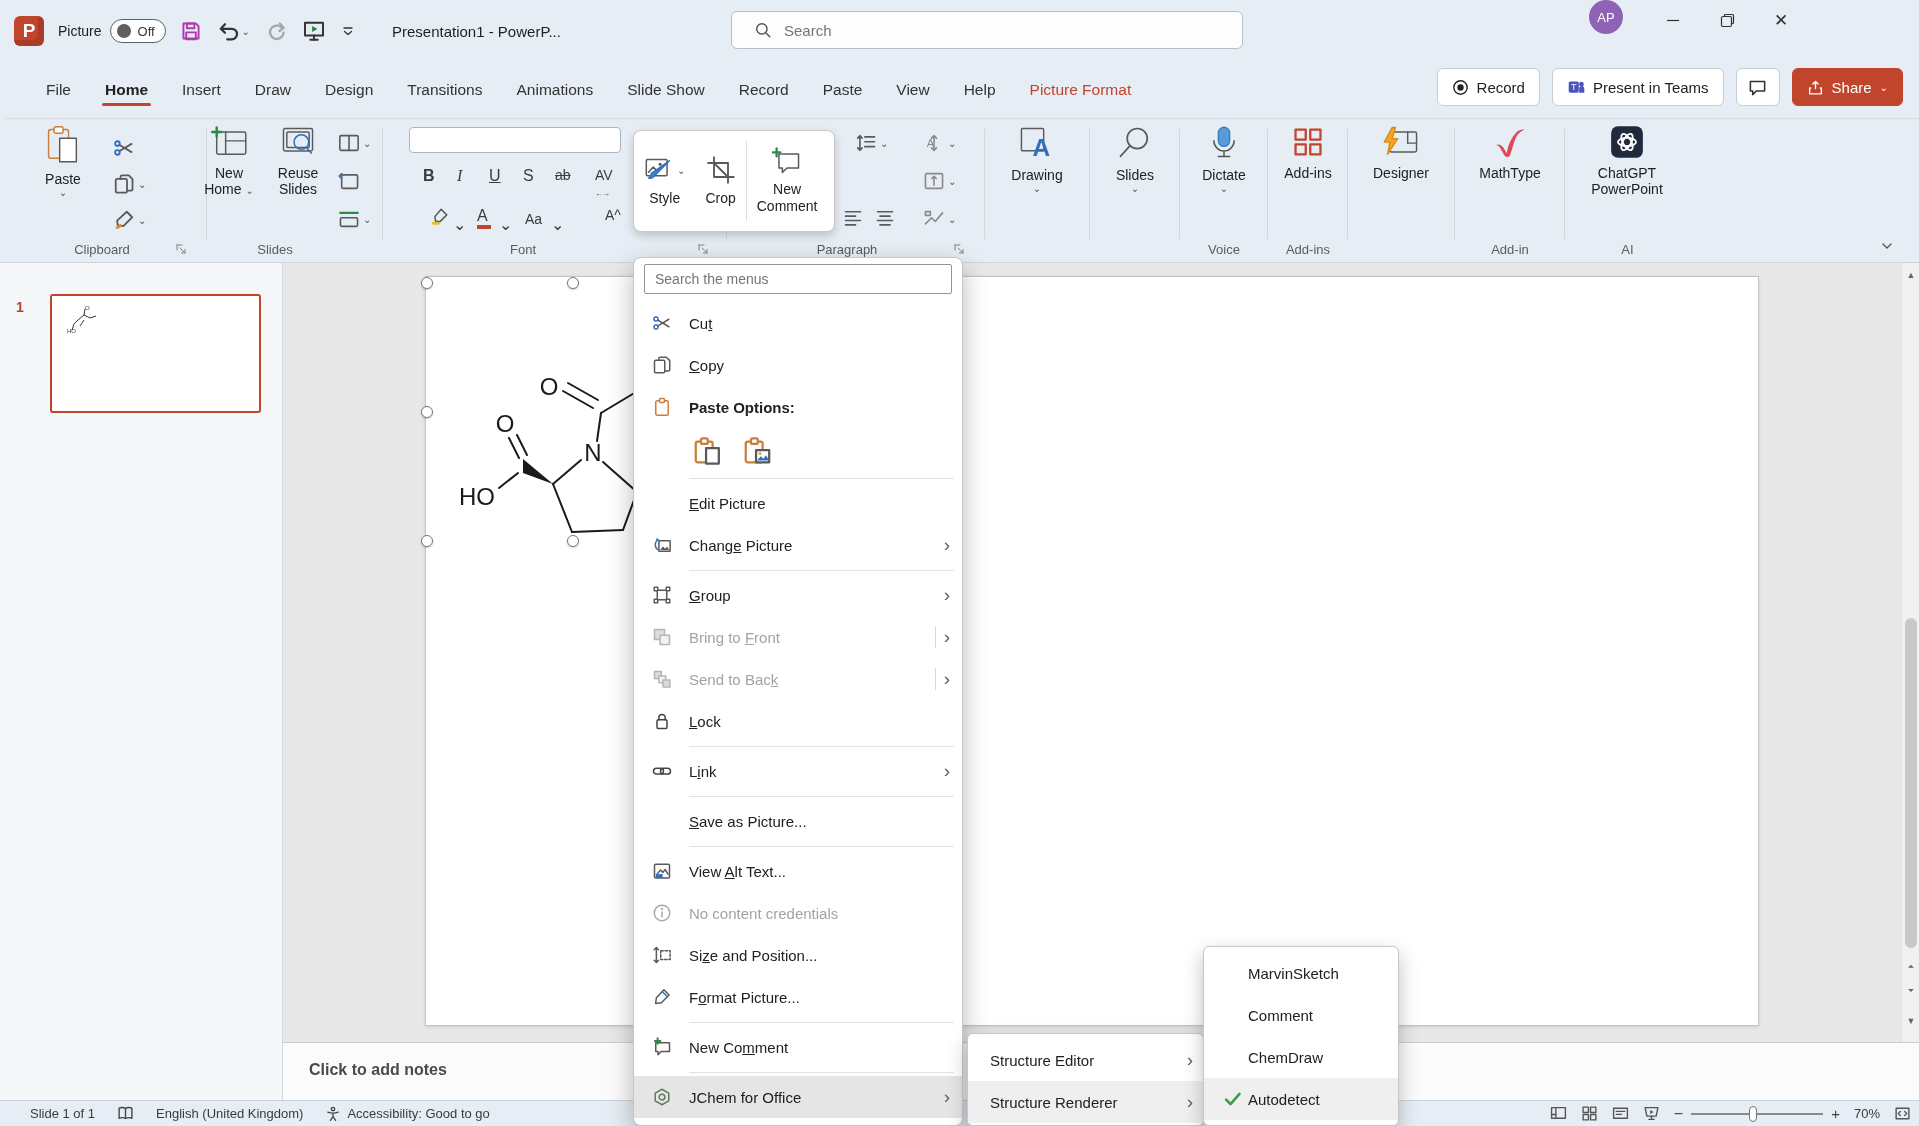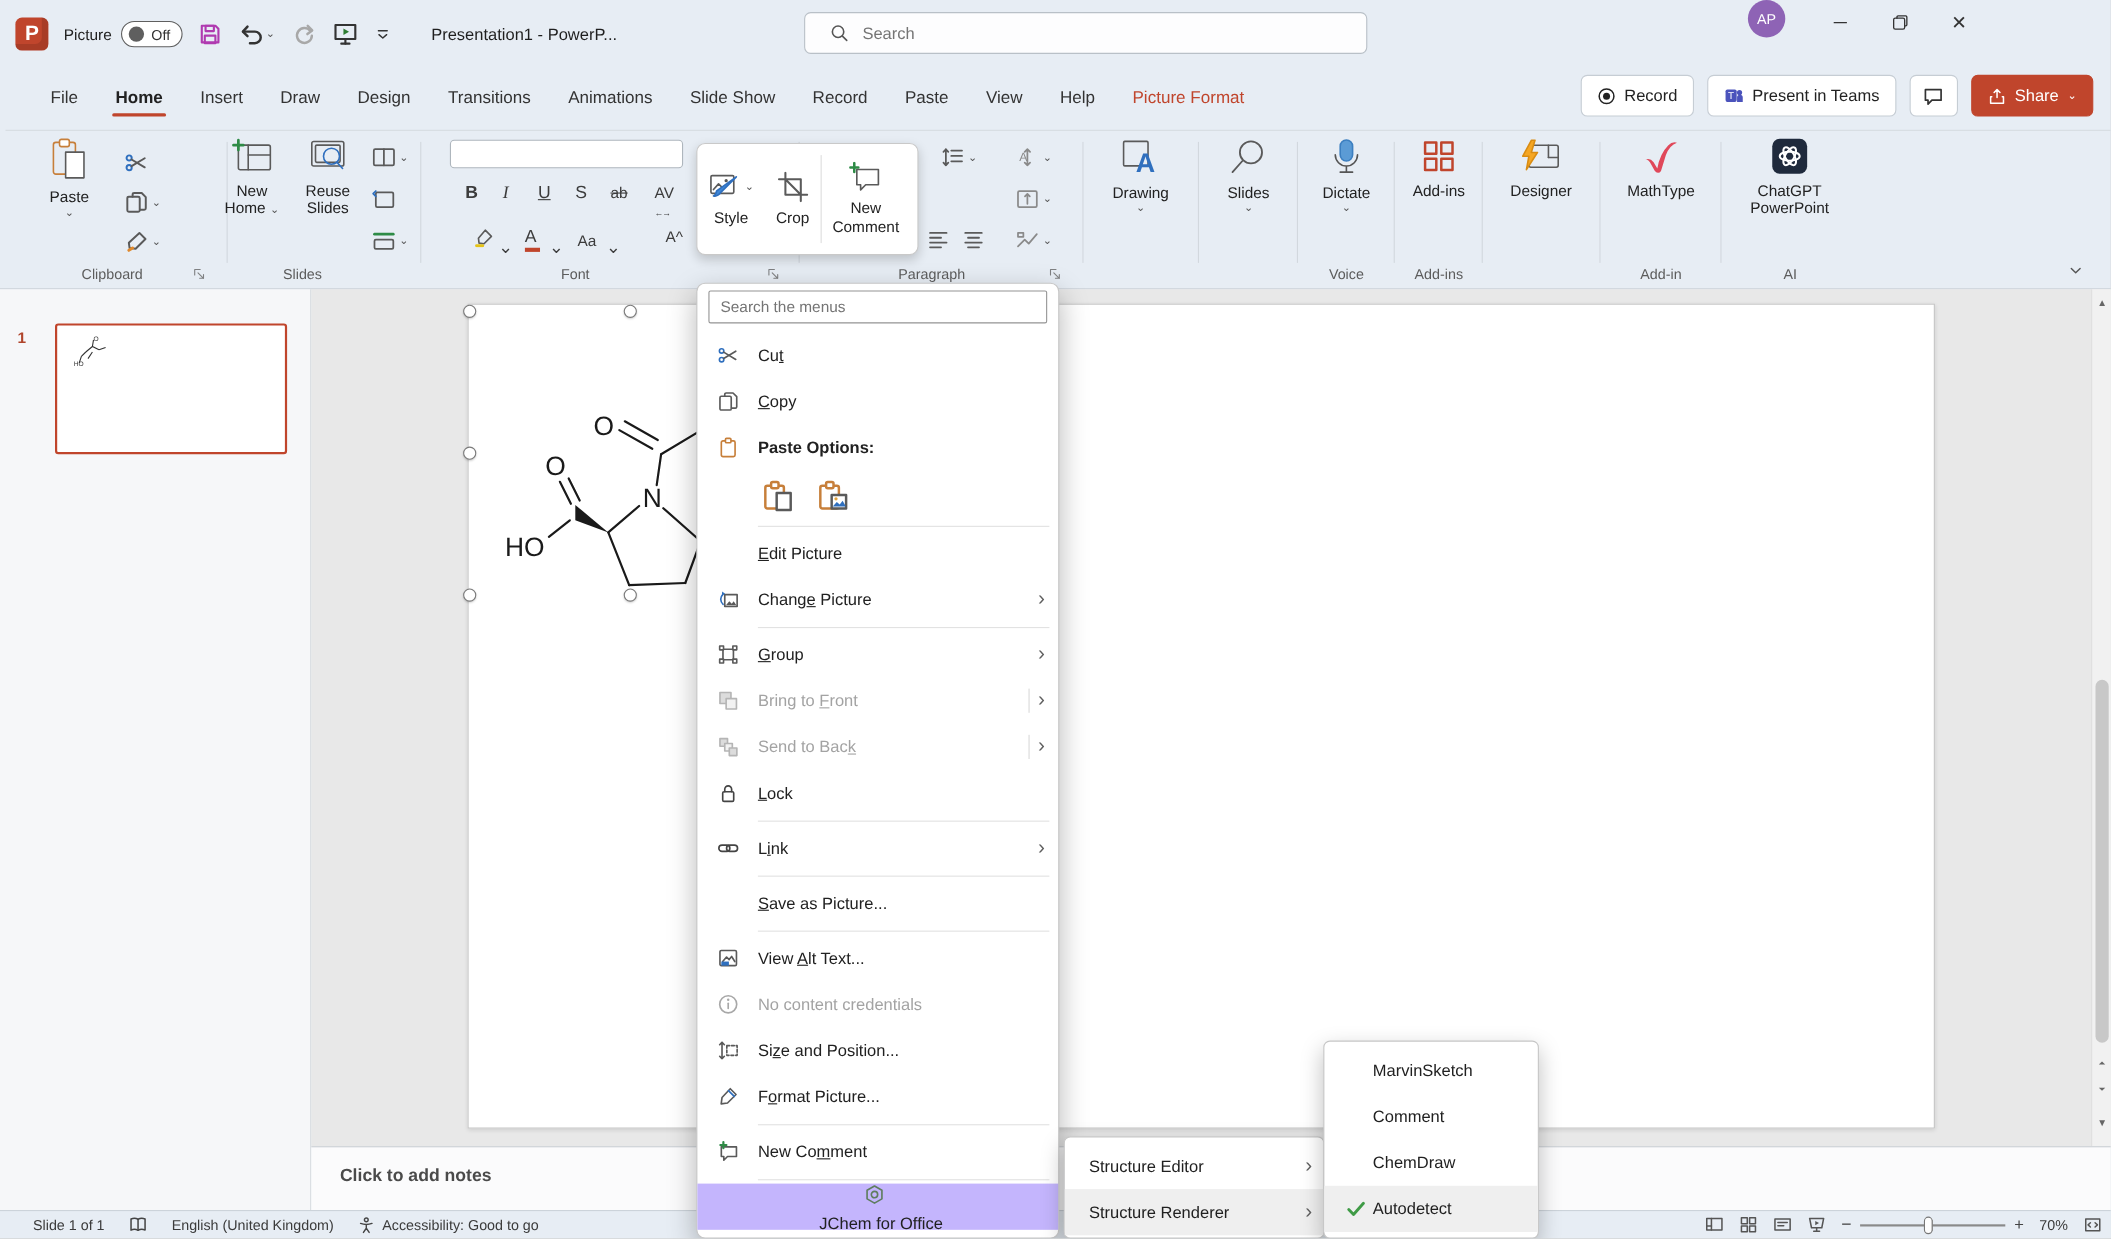--- a/index.html
+++ b/index.html
@@ -78,21 +78,21 @@
 .zoomwrap { display:flex; align-items:center; gap:8px; }
 .ztrack { position:relative; width:132px; height:2px; background:#8a8a8a; }
 .ztick { position:absolute; left:64px; top:-4px; width:2px; height:10px; background:#8a8a8a; }
 .zknob { position:absolute; left:58px; top:-7px; width:8px; height:16px; border-radius:4px; background:#fdfdfd; border:1px solid #777; }
 
 
 .ctx-menu { position:absolute; left:633px; top:257px; width:330px; height:869px; background:#fff; border:1px solid #c6c6c6; border-radius:8px; box-shadow:0 10px 26px rgba(0,0,0,.28); z-index:50; padding-top:6px; }
 .menu-search { margin:0 10px 8px 10px; }
 .menu-search input { width:100%; height:30px; border:1px solid #949494; border-radius:2px; padding:0 10px; font-size:14px; color:#555; outline:none; font-family:"Liberation Sans",sans-serif; background:#fff; }
 .menu-item { height:42px; display:flex; align-items:center; padding:0 8px 0 14px; font-size:15px; color:#212121; position:relative; }
-.menu-item.hovered { background:#c4b5fd;flex-direction:column; }
+.menu-item.hovered { background:#e5e5e5; }
 .menu-item.disabled { color:#a3a3a3; }
 .mi-icon { width:28px; display:flex; justify-content:center; margin-right:13px; flex:0 0 28px; }
 .mi-label { flex:1; white-space:nowrap; }
 .mi-label u { text-decoration:underline; }
 .mi-arrow { display:flex; align-items:center; gap:8px; color:#5f5f5f; font-size:19px; padding-right:4px; }
 .mi-bar { width:1px; height:22px; background:#d9d9d9; }
 .menu-sep { height:8px; position:relative; }
 .menu-sep::after { content:""; position:absolute; left:55px; right:8px; top:50%; height:1px; background:#e2e2e2; }
 .paste-row { height:46px; display:flex; align-items:center; padding-left:55px; gap:14px; }
 .pbtn { width:36px; height:36px; border:1px solid transparent; border-radius:4px; display:flex; align-items:center; justify-content:center; }

